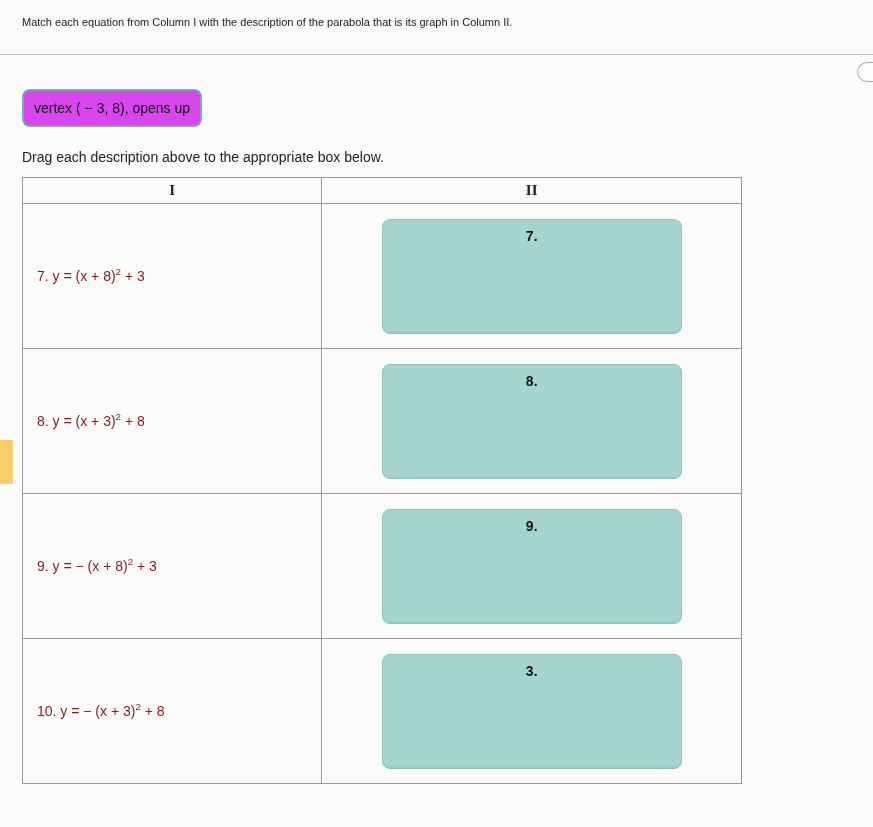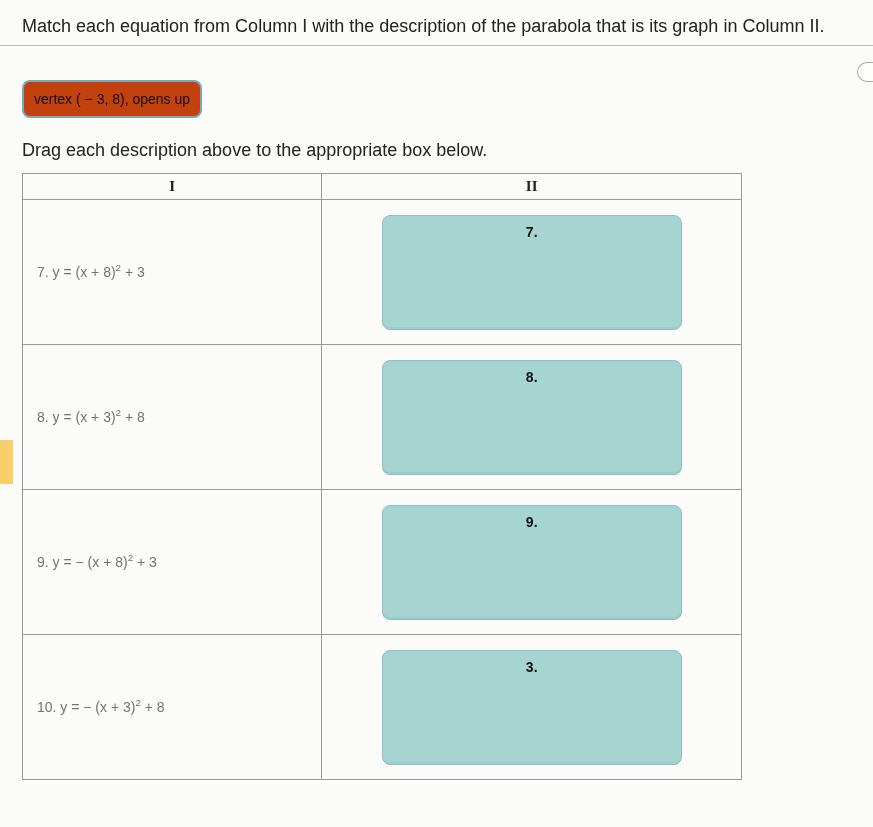--- a/index.html
+++ b/index.html
@@ -13,53 +13,53 @@
     height: 827px;
     position: relative;
   }
   .page {
     background: #fbfbf9;
     padding: 16px 22px 22px 22px;
     min-height: 827px;
     position: relative;
   }
   .instruction {
-    font-size: 18px;
+    font-size: 11px;
     color: #222;
-    margin-bottom: 8px;
+    margin-bottom: 26px;
   }
   .hr {
     border: none;
     border-top: 1px solid #bbb;
     margin: 0 -22px 0 -22px;
   }
   .dot-j {
     color: #c04a5a;
     font-size: 10px;
     padding: 10px 0 2px 34px;
   }
   .options-row {
     display: flex;
     gap: 8px;
     margin: 22px 0 22px 0;
     flex-wrap: nowrap;
   }
   .option-tile {
     border: 2px solid #7aa7b9;
-    background: #c2410c;
+    background: #d946ef;
     border-radius: 8px;
     padding: 9px 10px;
     font-size: 14px;
     color: #111;
     white-space: nowrap;
     cursor: grab;
     user-select: none;
   }
   .sub-instruction {
-    font-size: 18px;
+    font-size: 14px;
     color: #222;
     margin-bottom: 12px;
   }
   .match-table {
     border: 1px solid #999;
     border-collapse: collapse;
     width: 720px;
     background: transparent;
   }
   .match-table th {
@@ -75,21 +75,21 @@
     padding: 0;
     vertical-align: middle;
     height: 145px;
   }
   .col1 {
     width: 300px;
     padding-left: 10px !important;
   }
   .eq-line {
     font-size: 14px;
-    color: #737373;
+    color: #7f1d1d;
     white-space: nowrap;
     padding: 6px 4px;
   }
   sup { font-size: 0.7em; vertical-align: super; line-height: 0; }
   .dropzone-cell {
     width: 420px;
   }
   .dropzone {
     margin: 12px auto;
     width: 300px;

